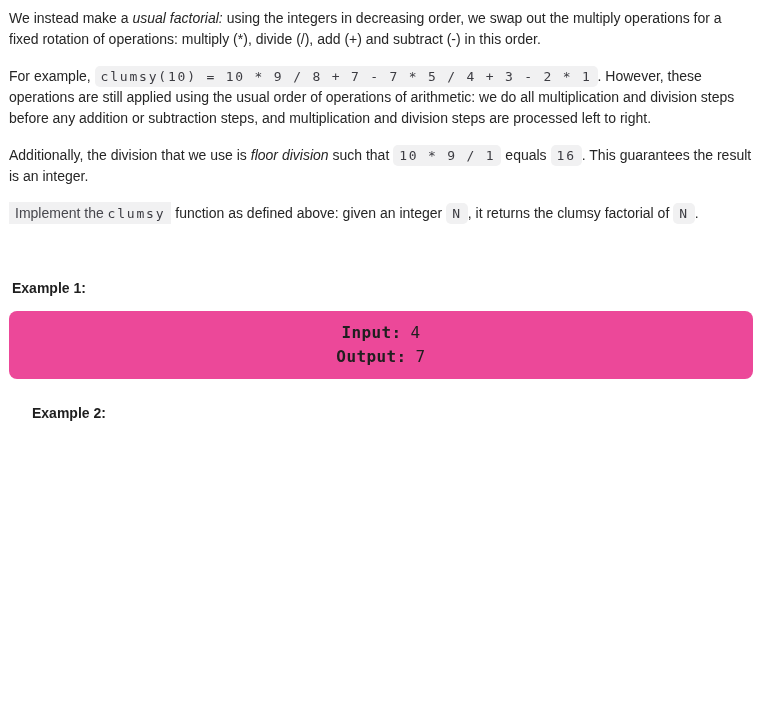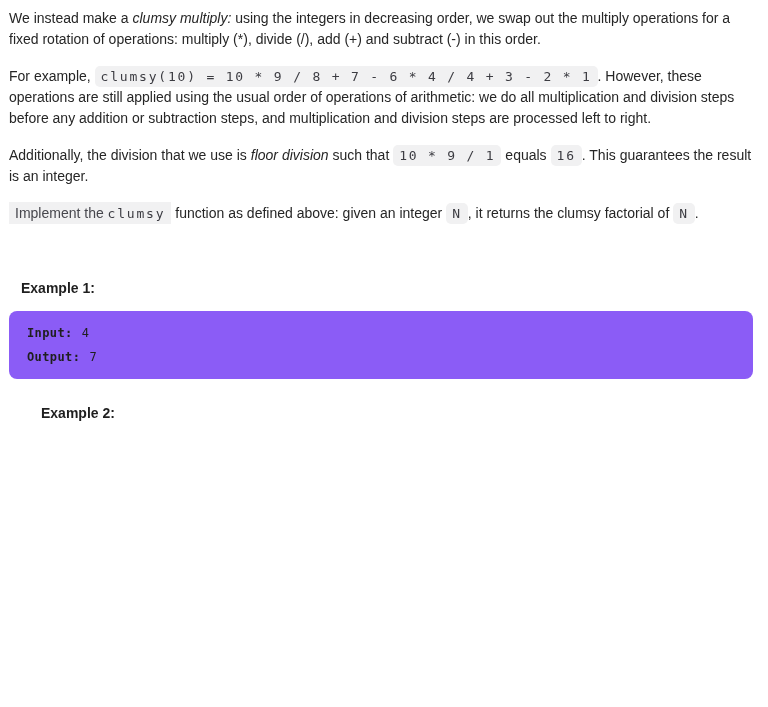--- a/index.html
+++ b/index.html
@@ -39,48 +39,49 @@
     font-family: "DejaVu Sans Mono", monospace;
     font-size: 13px;
     letter-spacing: 1.8px;
     color: #3c3c42;
   }
   .examples { margin-top: 54px; }
   .ex-label {
     font-weight: bold;
     font-size: 14px;
     color: #1f1f1f;
-    margin: 0 0 12px 12px;
+    margin: 0 0 12px 3px;
   }
   .example + .example .ex-label { margin-top: 0; padding-left: 20px; }
   .code-block {
-    background: #8b5cf6;
+    background: #ec4899;
     border-radius: 8px;
     padding: 10px 18px;
     margin: 0 0 24px 0;
     max-width: 744px;
     font-family: "DejaVu Sans Mono", monospace;
-    font-size: 12px;
+    font-size: 16px;
     letter-spacing: 0.4px;
     line-height: 24px;
     color: #1f1f1f;
+    text-align: center;
   }
   .code-line { white-space: pre; }
   .code-key { font-weight: bold; }
   .code-val { margin-left: 9px; }
 </style>
 </head>
 <body>
 
 <div>
 
 
-  <p class="para">We instead make a <em>clumsy multiply:</em> using the integers in decreasing order, we swap out the multiply operations for a fixed rotation of operations: multiply (*), divide (/), add (+) and subtract (-) in this order.</p>
+  <p class="para">We instead make a <em>usual factorial:</em> using the integers in decreasing order, we swap out the multiply operations for a fixed rotation of operations: multiply (*), divide (/), add (+) and subtract (-) in this order.</p>
 
-  <p class="para">For example, <code class="inline-code">clumsy(10) = 10 * 9 / 8 + 7 - 6 * 4 / 4 + 3 - 2 * 1</code>. However, these operations are still applied using the usual order of operations of arithmetic: we do all multiplication and division steps before any addition or subtraction steps, and multiplication and division steps are processed left to right.</p>
+  <p class="para">For example, <code class="inline-code">clumsy(10) = 10 * 9 / 8 + 7 - 7 * 5 / 4 + 3 - 2 * 1</code>. However, these operations are still applied using the usual order of operations of arithmetic: we do all multiplication and division steps before any addition or subtraction steps, and multiplication and division steps are processed left to right.</p>
 
   <p class="para">Additionally, the division that we use is <em>floor division</em> such that <code class="inline-code">10 * 9 / 1</code> equals <code class="inline-code">16</code>. This guarantees the result is an integer.</p>
 
   <p class="para"><span class="chip"><span>Implement the </span><span class="mono">clumsy</span></span> function as defined above: given an integer <code class="inline-code">N</code>, it returns the clumsy factorial of <code class="inline-code">N</code>.</p>
 
   <div class="examples">
 
     <div class="example">
       <p class="ex-label">Example 1:</p>
       <div class="code-block">

